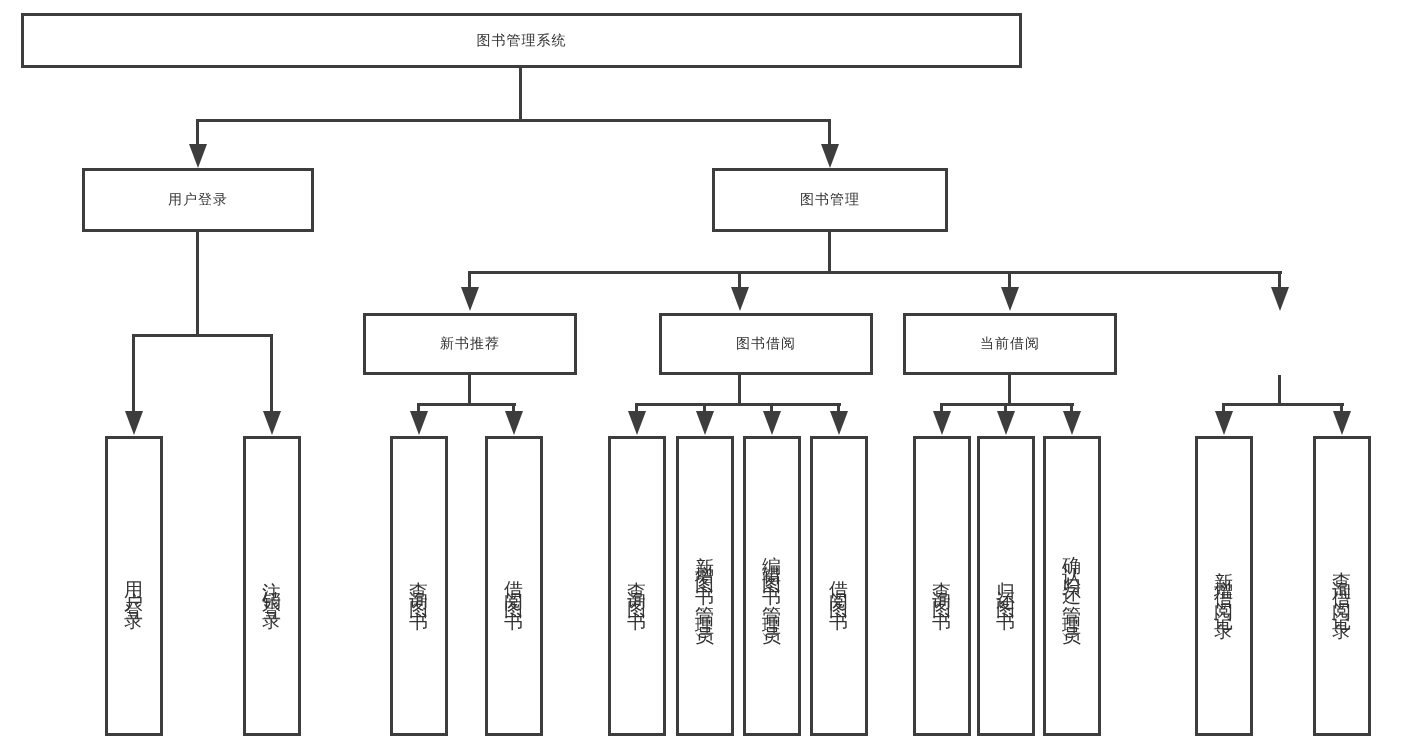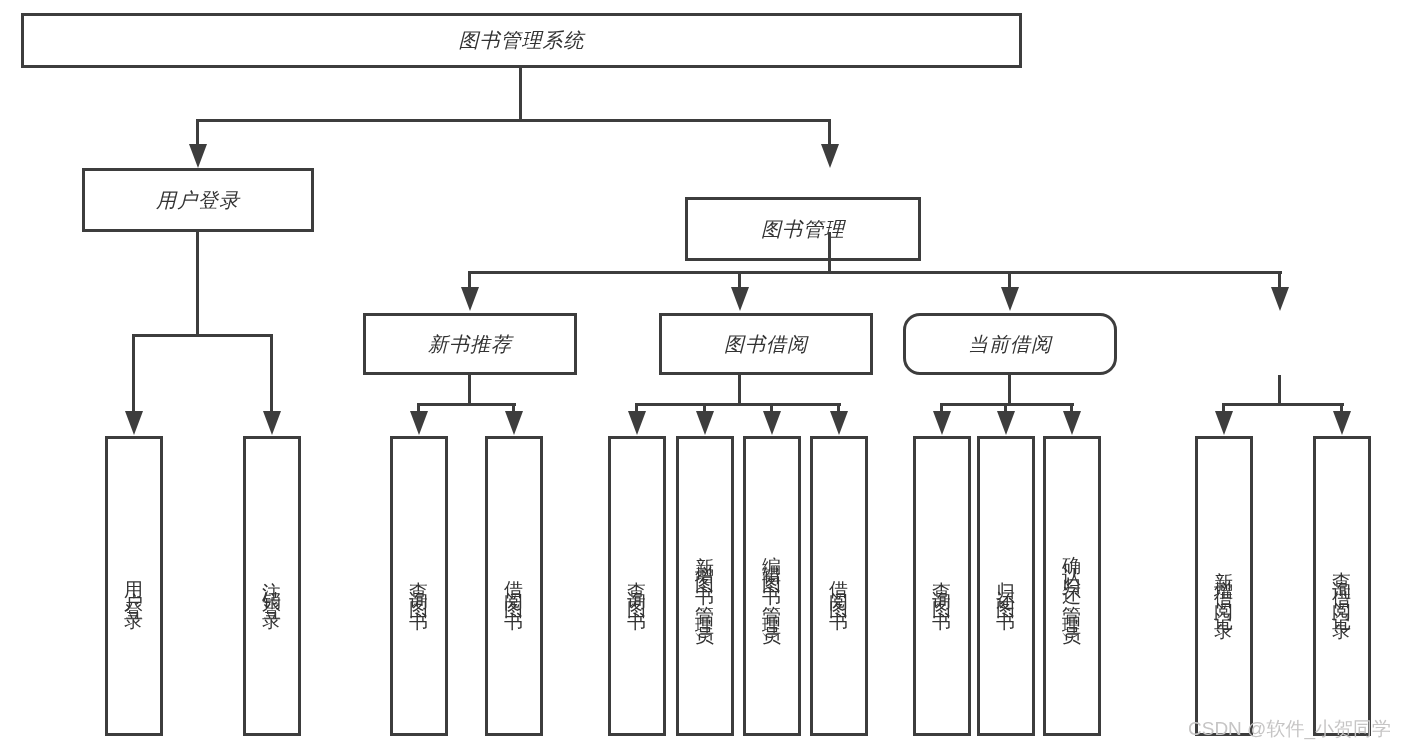--- a/index.html
+++ b/index.html
@@ -14,21 +14,21 @@
   .node {
     position: absolute;
     box-sizing: border-box;
     background: #ffffff;
     border: 3px solid #3d3d3d;
     display: flex;
     align-items: center;
     justify-content: center;
     color: #333333;
   }
-  .node.hbox { font-size: 20px; letter-spacing: 1px; font-style: italic; }
+  .node.hbox { font-size: 14px; letter-spacing: 1px; }
   .leaf .vtext {
     writing-mode: vertical-rl;
     text-orientation: mixed;
     font-size: 19px;
     letter-spacing: 10px;
     line-height: 1;
     color: #333333;
     white-space: nowrap;
   }
   .vline { position: absolute; width: 3px; background: #3d3d3d; }
@@ -62,21 +62,21 @@
   <div class="vline" style="left:519px; top:68px; height:51px;"></div>
   <div class="hline" style="left:196px; top:119px; width:635px;"></div>
   <div class="vline" style="left:196px; top:119px; height:27px;"></div>
   <div class="vline" style="left:828px; top:119px; height:27px;"></div>
   <div class="arrow" style="left:189px; top:144px;"></div>
   <div class="arrow" style="left:821px; top:144px;"></div>
 
   <div class="node hbox" style="left:82px; top:168px; width:232px; height:64px;">
     <span>用户登录</span>
   </div>
-  <div class="node hbox" style="left:685px; top:168px; width:236px; height:64px;margin-top:29px;">
+  <div class="node hbox" style="left:712px; top:168px; width:236px; height:64px;">
     <span>图书管理</span>
   </div>
 
   <div class="vline" style="left:196px; top:232px; height:103px;"></div>
   <div class="hline" style="left:132px; top:334px; width:141px;"></div>
   <div class="vline" style="left:132px; top:334px; height:78px;"></div>
   <div class="vline" style="left:270px; top:334px; height:78px;"></div>
   <div class="arrow" style="left:125px; top:411px;"></div>
   <div class="arrow" style="left:263px; top:411px;"></div>
 
@@ -90,21 +90,21 @@
   <div class="arrow" style="left:731px; top:287px;"></div>
   <div class="arrow" style="left:1001px; top:287px;"></div>
   <div class="arrow" style="left:1271px; top:287px;"></div>
 
   <div class="node hbox" style="left:363px; top:313px; width:214px; height:62px;">
     <span>新书推荐</span>
   </div>
   <div class="node hbox" style="left:659px; top:313px; width:214px; height:62px;">
     <span>图书借阅</span>
   </div>
-  <div class="node hbox" style="left:903px; top:313px; width:214px; height:62px;border-radius:17px;">
+  <div class="node hbox" style="left:903px; top:313px; width:214px; height:62px;">
     <span>当前借阅</span>
   </div>
 
   <div class="vline" style="left:468px; top:375px; height:30px;"></div>
   <div class="hline" style="left:417px; top:403px; width:99px;"></div>
   <div class="vline" style="left:417px; top:403px; height:9px;"></div>
   <div class="vline" style="left:512px; top:403px; height:9px;"></div>
   <div class="arrow" style="left:410px; top:411px;"></div>
   <div class="arrow" style="left:505px; top:411px;"></div>
 
@@ -168,15 +168,14 @@
   <div class="node leaf" style="left:1043px; top:436px; width:58px; height:300px;">
     <span class="vtext">确认归还（管理员）</span>
   </div>
   <div class="node leaf" style="left:1195px; top:436px; width:58px; height:300px;">
     <span class="vtext">新增借阅记录</span>
   </div>
   <div class="node leaf" style="left:1313px; top:436px; width:58px; height:300px;">
     <span class="vtext">查询借阅记录</span>
   </div>
 
-  <div class="watermark">CSDN @软件_小贺同学</div>
 
 </div>
 
 </body></html>

